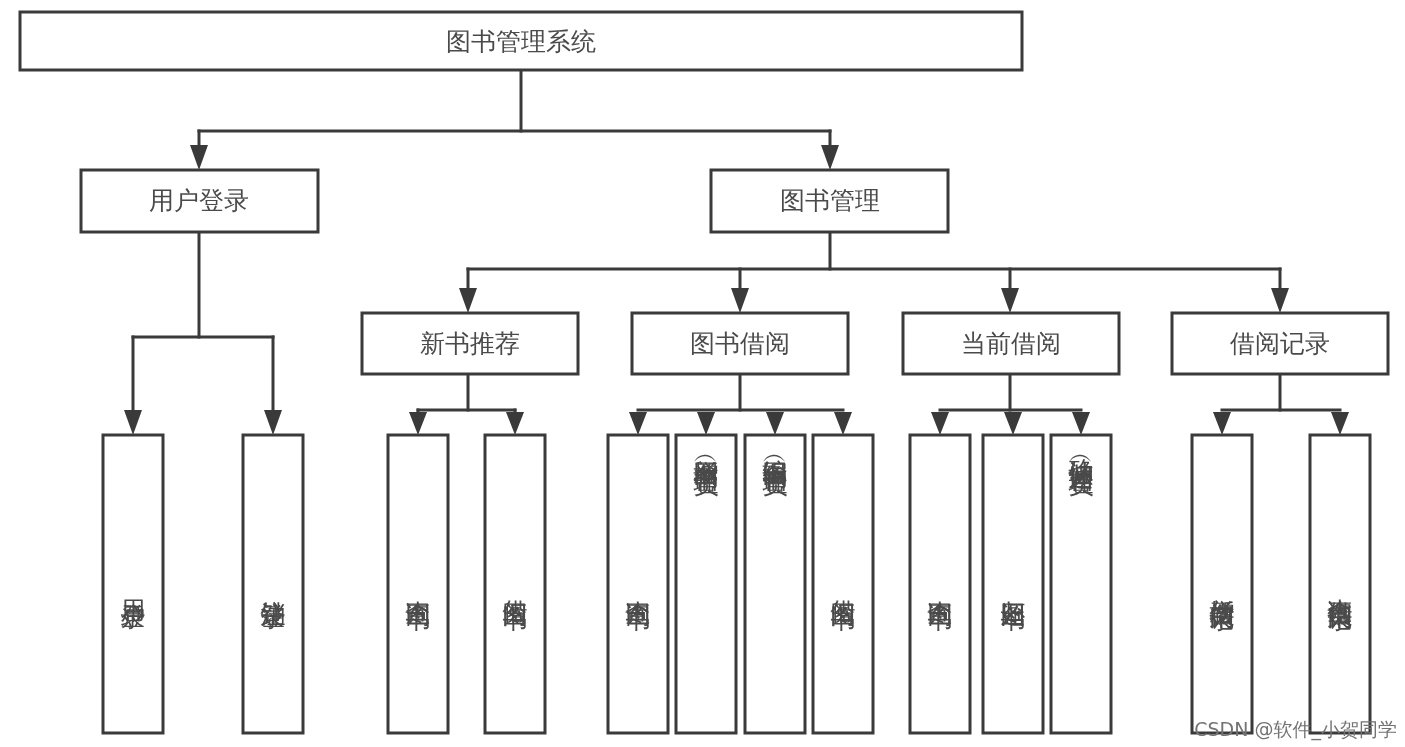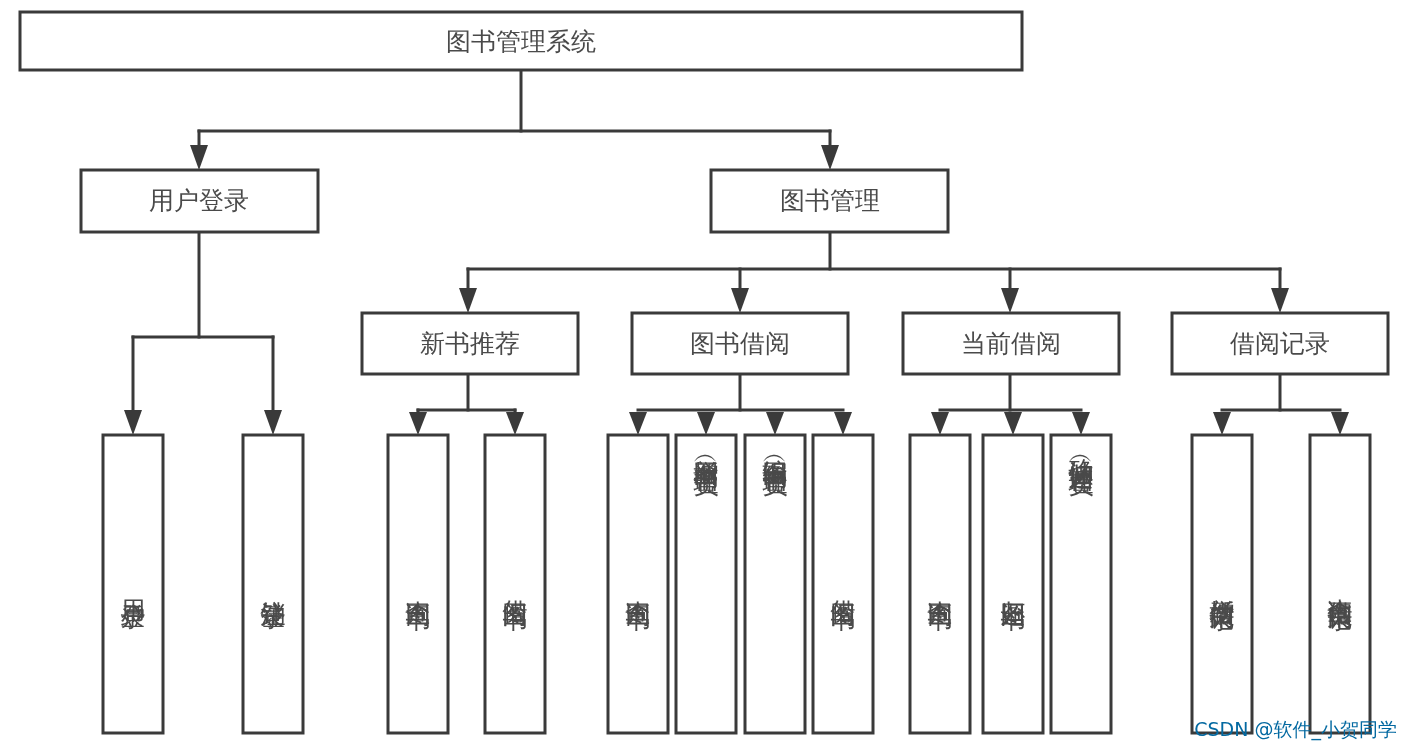--- a/index.html
+++ b/index.html
@@ -58,21 +58,21 @@
     color: #4a4a4a;
     white-space: nowrap;
     text-align: center;
   }
   .watermark {
     position: absolute;
     right: 8px;
     bottom: 4px;
     font-family: "DejaVu Sans", "Liberation Sans", sans-serif;
     font-size: 19px;
-    color: #0369a1;
+    color: #737373;
     white-space: nowrap;
     pointer-events: none;
   }
 </style>
 </head>
 <body>
 
 <svg id="diagram" viewBox="0 0 1405 747" xmlns="http://www.w3.org/2000/svg">
 
   <g>

